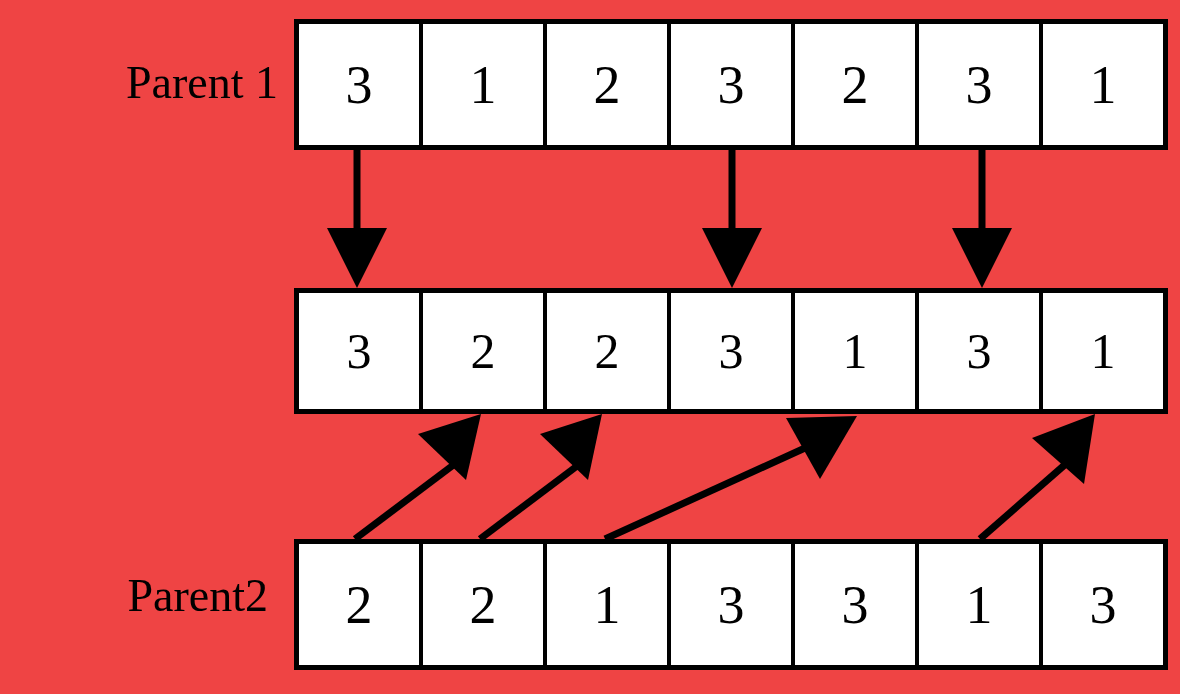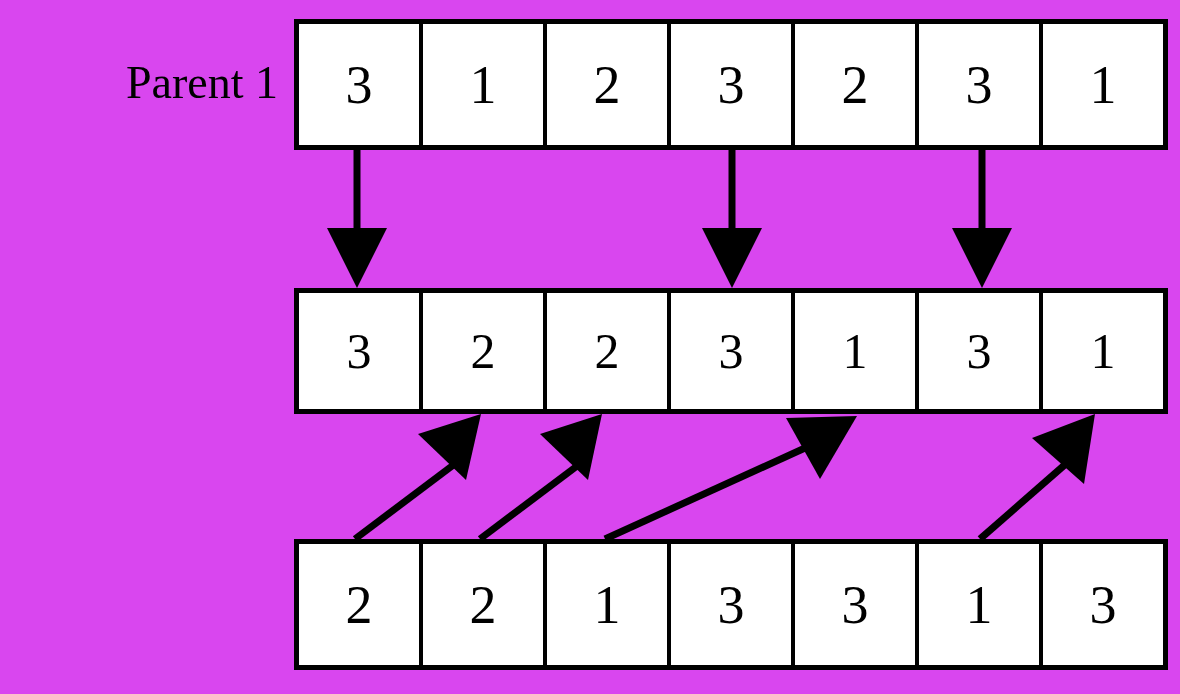--- a/index.html
+++ b/index.html
@@ -5,21 +5,21 @@
 <style>
   html, body {
     margin: 0;
     padding: 0;
     background: #ffffff;
   }
   #canvas {
     position: relative;
     width: 1180px;
     height: 694px;
-    background: #d946ef;
+    background: #ef4444;
     overflow: hidden;
     font-family: "Liberation Serif", "DejaVu Serif", serif;
   }
 
   .row-label {
     position: absolute;
     color: #000000;
     font-size: 46px;
     line-height: 1;
     white-space: nowrap;
@@ -69,20 +69,21 @@
   }
 </style>
 </head>
 <body>
 
 <div id="canvas">
 
   <div class="row-label" id="label-parent1">Parent 1</div>
 
 
+  <div class="row-label" id="label-parent2">Parent2</div>
 
   <div class="chrom-row" id="row-parent1">
     <div class="cell">3</div>
     <div class="cell">1</div>
     <div class="cell">2</div>
     <div class="cell">3</div>
     <div class="cell">2</div>
     <div class="cell">3</div>
     <div class="cell">1</div>
   </div>

